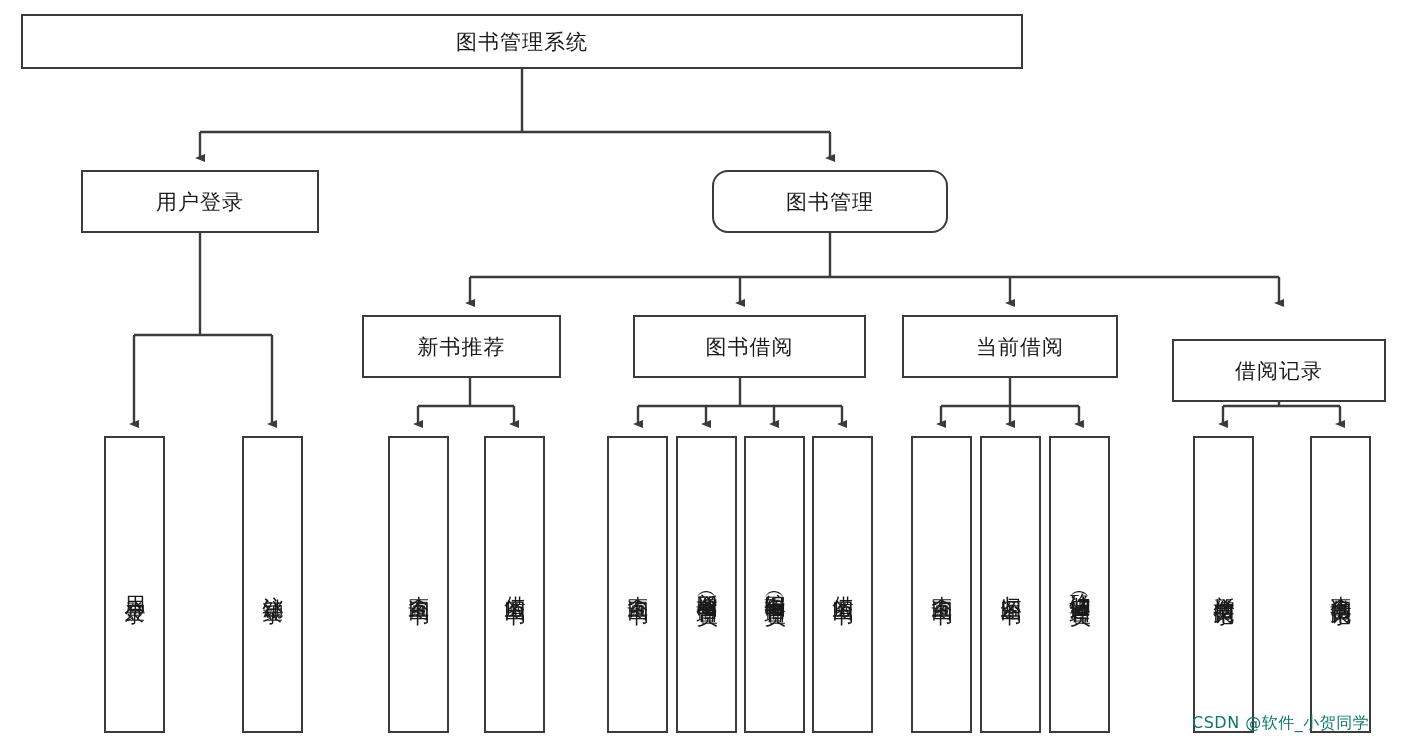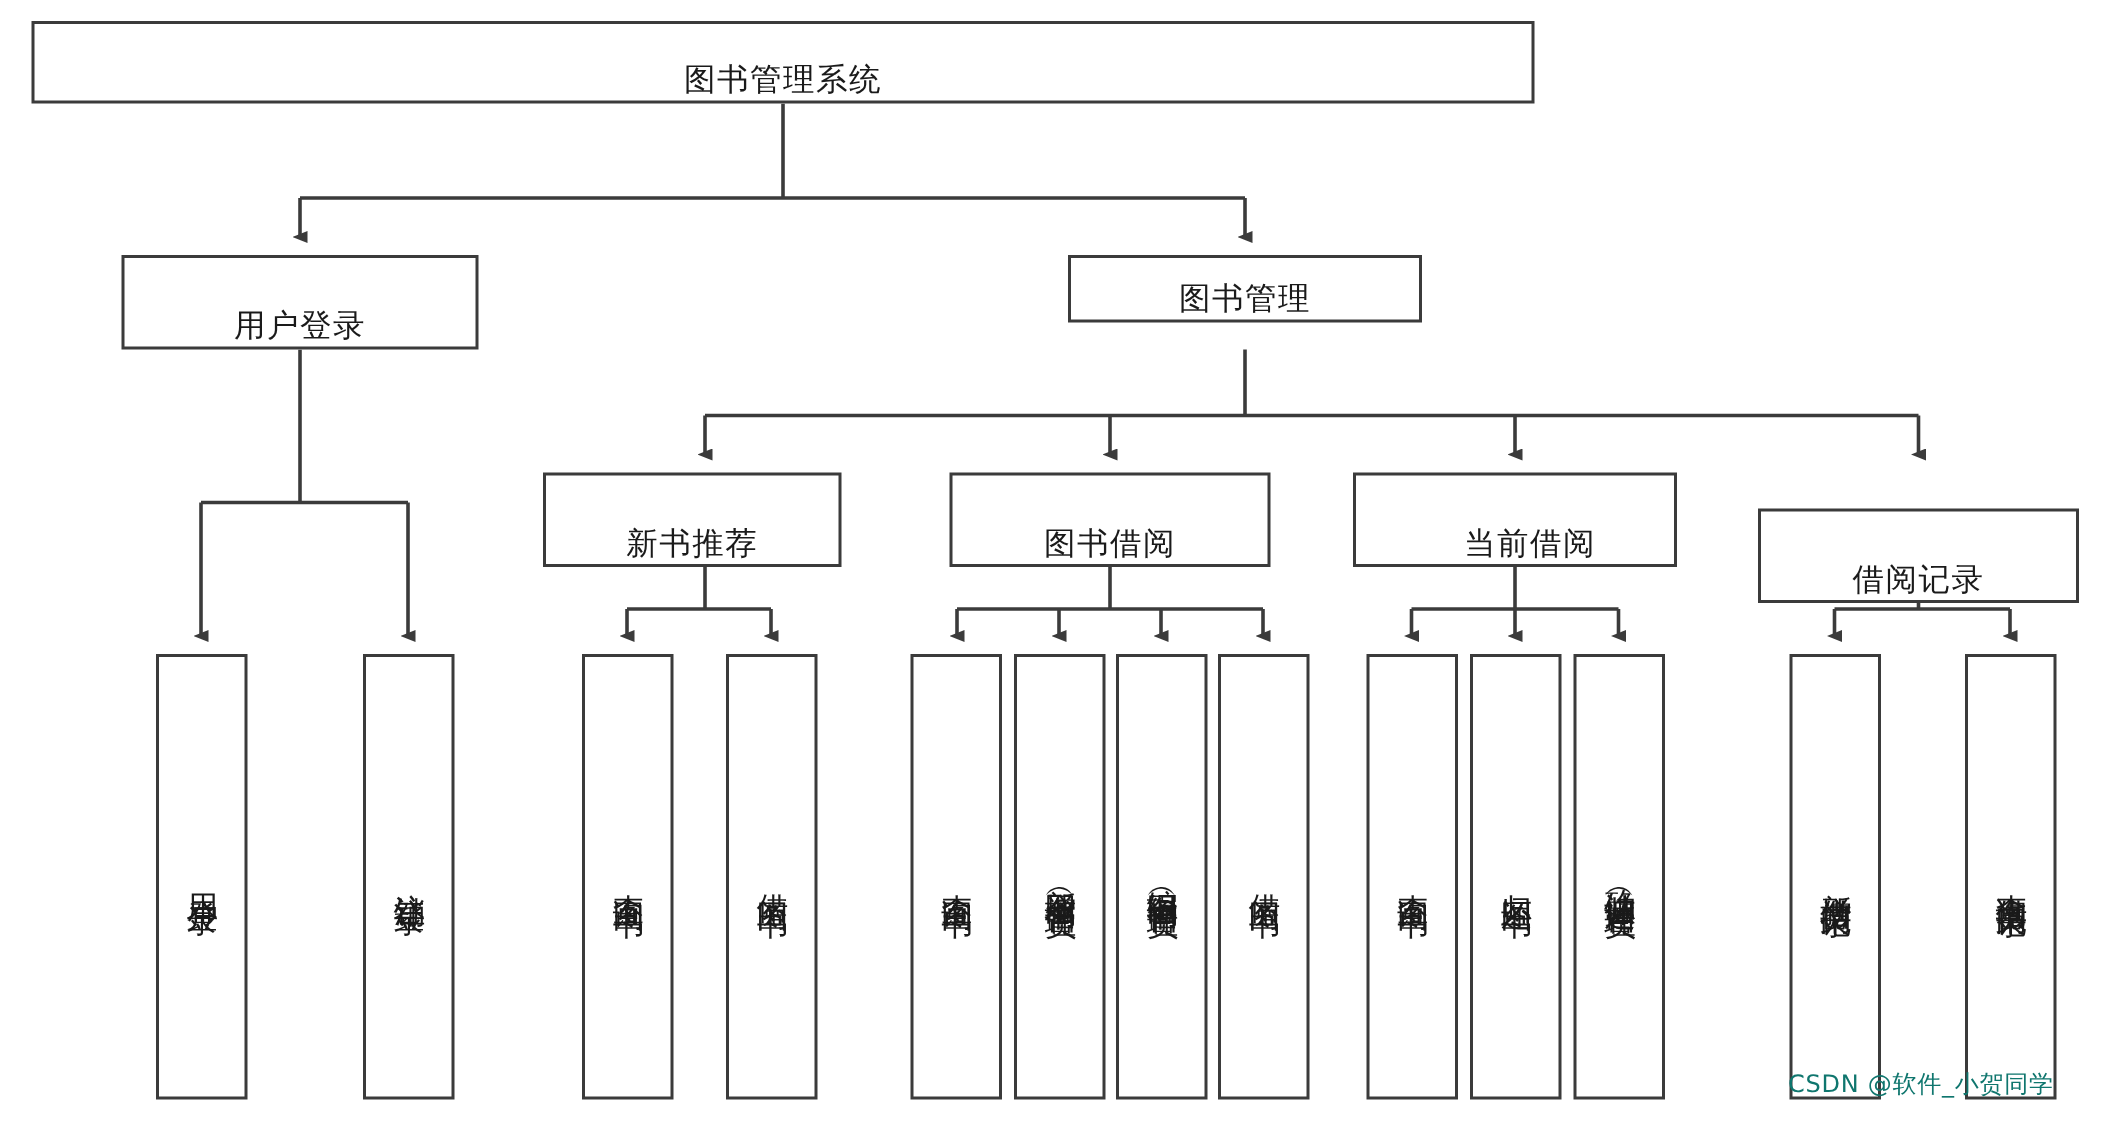--- a/index.html
+++ b/index.html
@@ -31,21 +31,20 @@
     border: 2px solid #3b3b3b;
     background: #ffffff;
     display: flex;
     align-items: center;
     justify-content: center;
     color: #1a1a1a;
   }
   .node.h {
     font-size: 21px;
     letter-spacing: 1px;
-    align-items: flex-end;
   }
   .node.v {
     writing-mode: vertical-rl;
     text-orientation: upright;
     font-size: 21px;
     letter-spacing: 3px;
     padding-top: 4px;
     padding-bottom: 4px;
     line-height: 1;
   }
@@ -124,28 +123,28 @@
     </g>
   </svg>
 
   <div class="node h" style="left:21px; top:14px; width:1002px; height:55px;">
     <span>图书管理系统</span>
   </div>
 
   <div class="node h" style="left:81px; top:170px; width:238px; height:63px;">
     <span>用户登录</span>
   </div>
-  <div class="node h" style="left:712px; top:170px; width:236px; height:45px;">
+  <div class="node h" style="left:712px; top:170px; width:236px; height:63px;border-radius:16px;">
     <span>图书管理</span>
   </div>
 
   <div class="node h" style="left:362px; top:315px; width:199px; height:63px;">
     <span>新书推荐</span>
   </div>
-  <div class="node h" style="left:633px; top:315px; width:214px; height:63px;">
+  <div class="node h" style="left:633px; top:315px; width:233px; height:63px;">
     <span>图书借阅</span>
   </div>
   <div class="node h" style="left:902px; top:315px; width:216px; height:63px;padding-left:20px;">
     <span>当前借阅</span>
   </div>
   <div class="node h" style="left:1172px; top:315px; width:214px; height:63px;margin-top:24px;">
     <span>借阅记录</span>
   </div>
 
   <div class="node v" style="left:104px; top:436px; width:61px; height:297px;">

